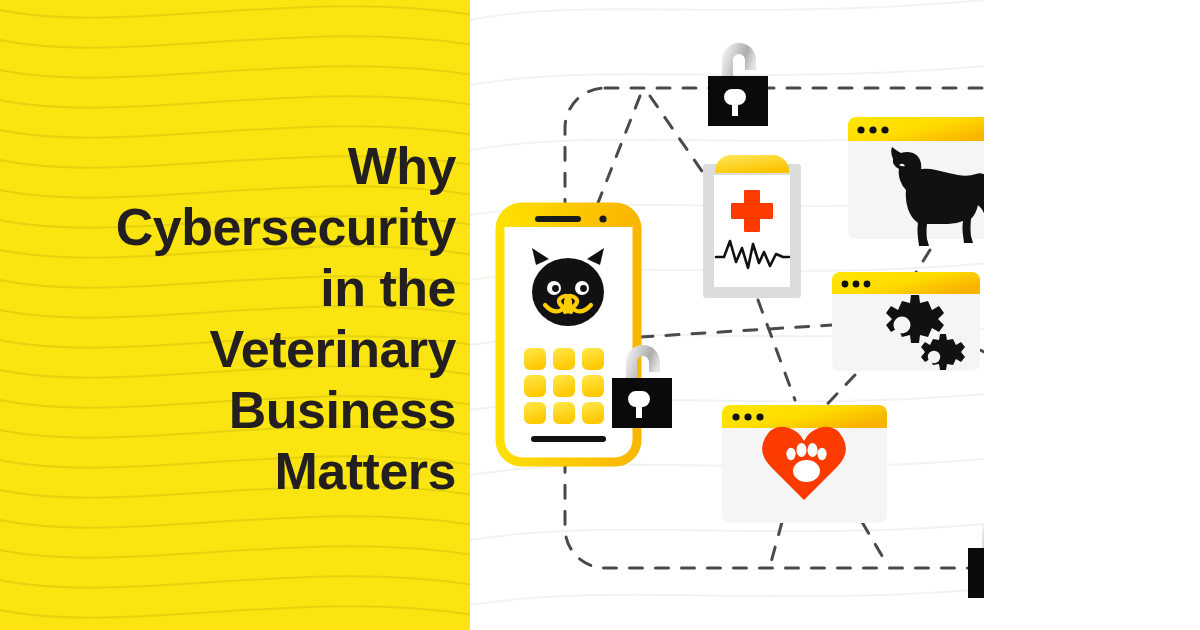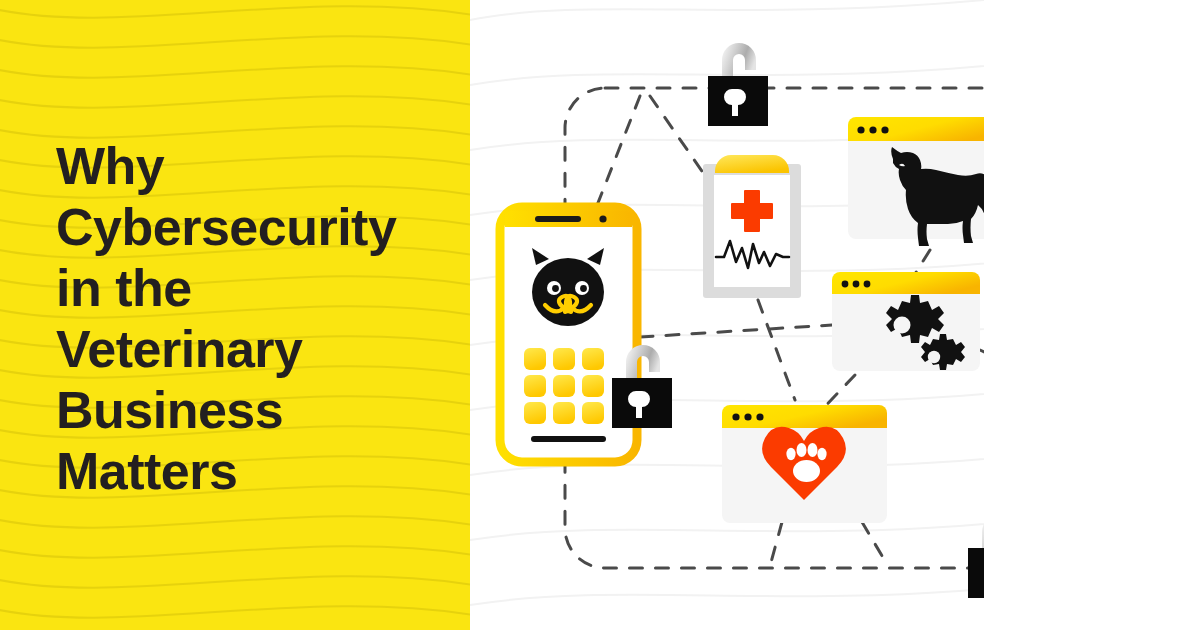--- a/index.html
+++ b/index.html
@@ -1,21 +1,21 @@
 <!DOCTYPE html>
 <html><head>
 <meta charset="utf-8">
 <style>
   html,body{margin:0;padding:0;}
   body{
     width:1200px;height:630px;overflow:hidden;
     background:#ffffff;
     font-family:"Liberation Sans", sans-serif;
   }
-  .stage{position:relative;width:984px;height:630px;overflow:hidden;background:#fff;}
+  .stage{position:relative;width:984px;height:630px;overflow:hidden;background:#fff;text-align:right;}
 
   
   .bg-waves{position:absolute;inset:0;width:1200px;height:630px;}
 
   
   .left-panel{
     position:absolute;left:0;top:0;width:470px;height:630px;
     background:#FAE511;
     overflow:hidden;
   }

